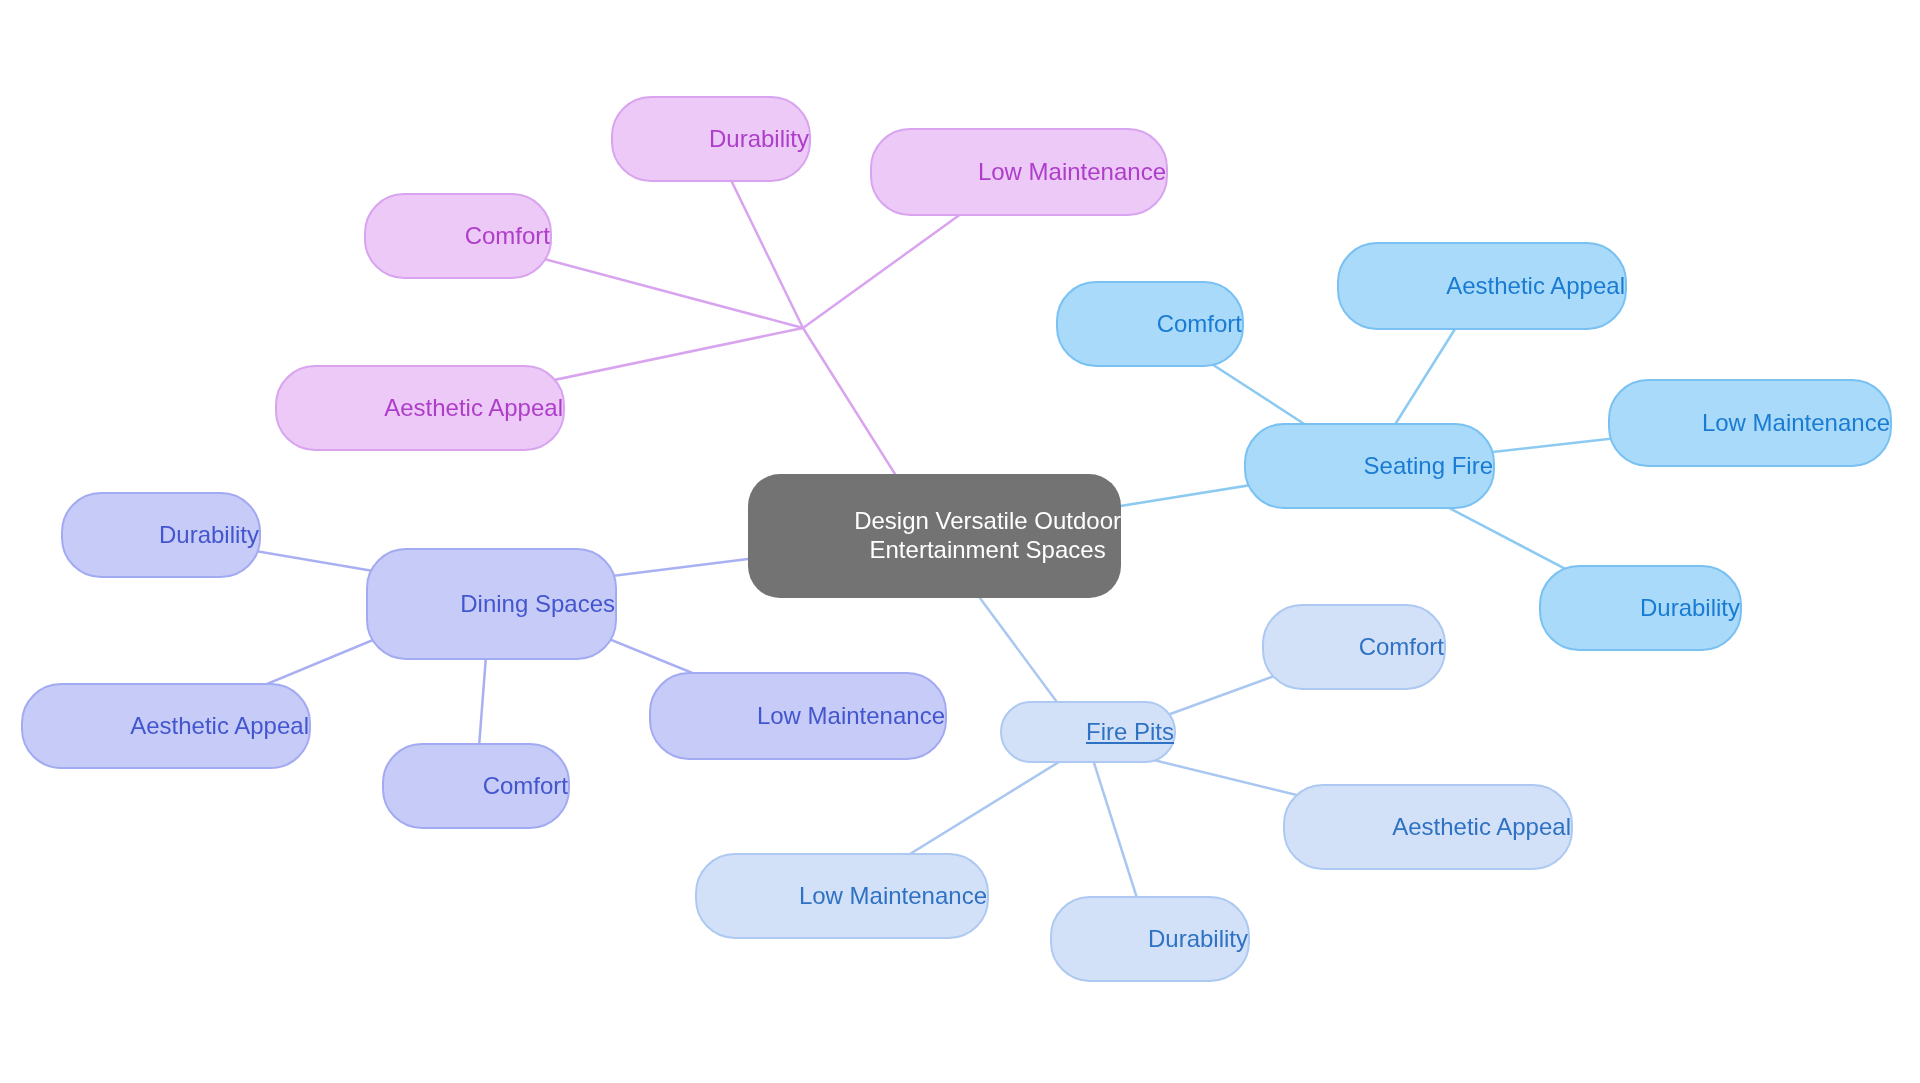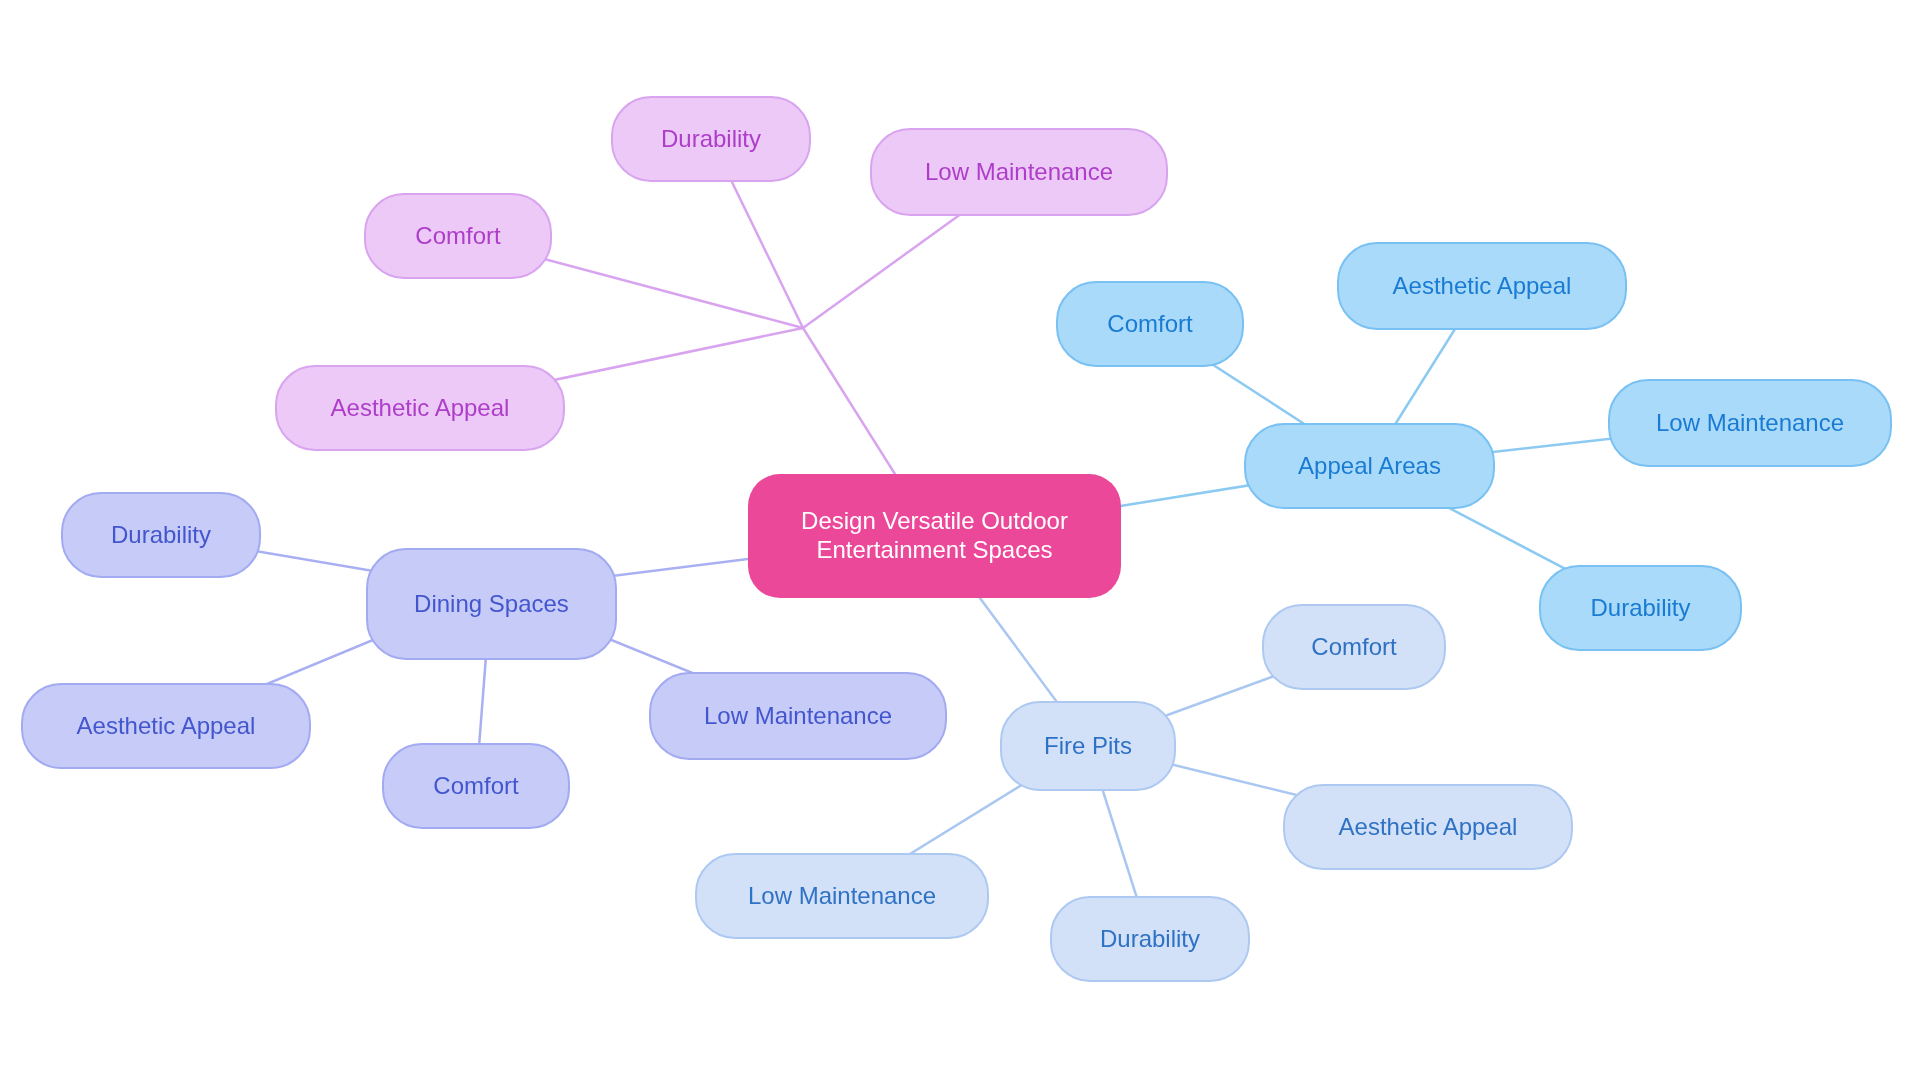--- a/index.html
+++ b/index.html
@@ -17,33 +17,33 @@
   #edges {
     position: absolute; left: 0; top: 0;
     width: 1920px; height: 1083px;
     z-index: 0;
   }
   .node {
     position: absolute;
     z-index: 1;
     display: flex;
     align-items: center;
-    justify-content: center;
+    justify-content: flex-end;
     text-align: center;
     border-radius: 40px;
     font-size: 24px;
     line-height: 1.2;
     cursor: default;
   }
   .node .label { white-space: nowrap; }
 
   
   #n-center {
     left: 748px; top: 474px; width: 373px; height: 124px;
-    background: #ec4899;
+    background: #737373;
     border-radius: 32px;
     color: #ffffff;
   }
   #n-center .center-text { white-space: normal; }
   #n-center .center-line { display: block; }
 
   
   .branch-ok {
     background: #ecc9f7;
     border: 2px solid #d9a4ef;
@@ -78,21 +78,21 @@
   #n-ds-aesthetic  { left: 21px;  top: 683px; width: 290px; height: 86px; }
   #n-ds-comfort    { left: 382px; top: 743px; width: 188px; height: 86px; }
   #n-ds-lowmaint   { left: 649px; top: 672px; width: 298px; height: 88px; }
 
   
   .branch-fp {
     background: #d2e1f8;
     border: 2px solid #adc9f1;
     color: #2f72c4;
   }
-  #n-fp            { left: 1000px; top: 701px; width: 176px; height: 90px; }
+  #n-fp            { left: 1000px; top: 701px; width: 176px; height: 62px; text-decoration: underline; }
   #n-fp-comfort    { left: 1262px; top: 604px; width: 184px; height: 86px; }
   #n-fp-aesthetic  { left: 1283px; top: 784px; width: 290px; height: 86px; }
   #n-fp-durability { left: 1050px; top: 896px; width: 200px; height: 86px; }
   #n-fp-lowmaint   { left: 695px;  top: 853px; width: 294px; height: 86px; }
 </style>
 </head>
 <body>
 
 <div id="canvas">
 
@@ -137,21 +137,21 @@
     <span class="label">Low Maintenance</span>
   </div>
   <div class="node branch-ok" id="n-ok-comfort">
     <span class="label">Comfort</span>
   </div>
   <div class="node branch-ok" id="n-ok-aesthetic">
     <span class="label">Aesthetic Appeal</span>
   </div>
 
   <div class="node branch-sa" id="n-sa">
-    <span class="label">Appeal Areas</span>
+    <span class="label">Seating Fire</span>
   </div>
   <div class="node branch-sa" id="n-sa-comfort">
     <span class="label">Comfort</span>
   </div>
   <div class="node branch-sa" id="n-sa-aesthetic">
     <span class="label">Aesthetic Appeal</span>
   </div>
   <div class="node branch-sa" id="n-sa-lowmaint">
     <span class="label">Low Maintenance</span>
   </div>

